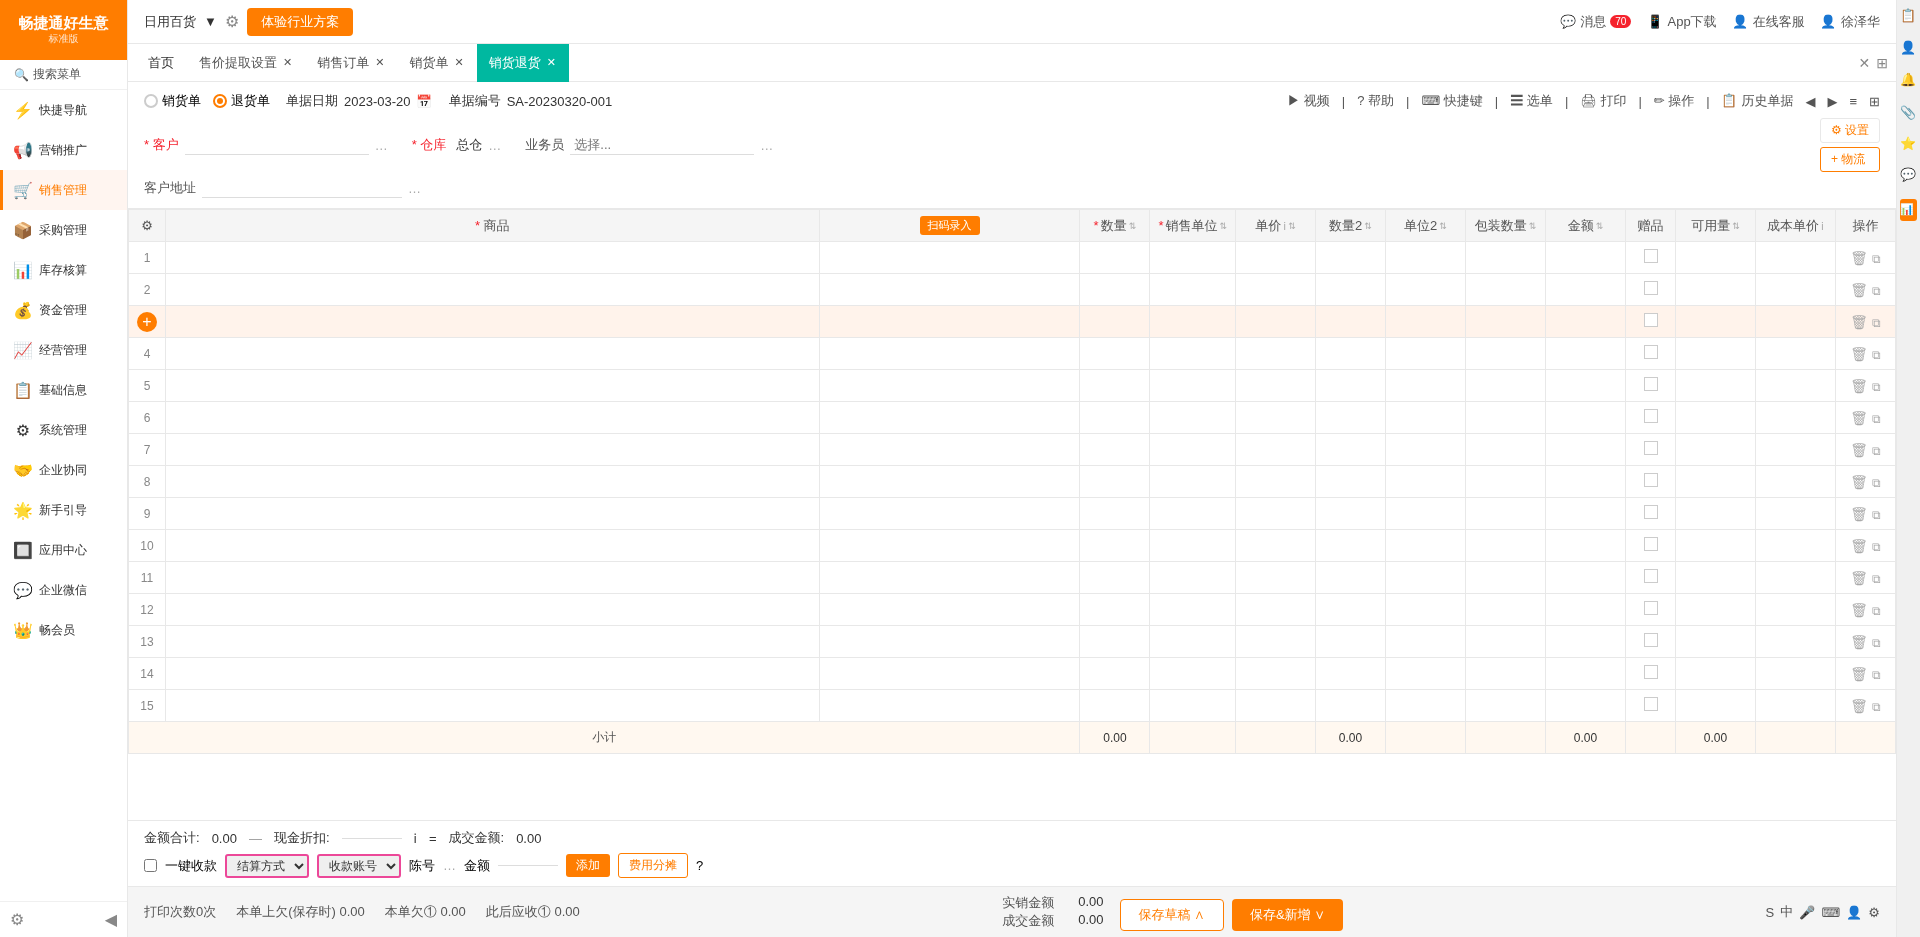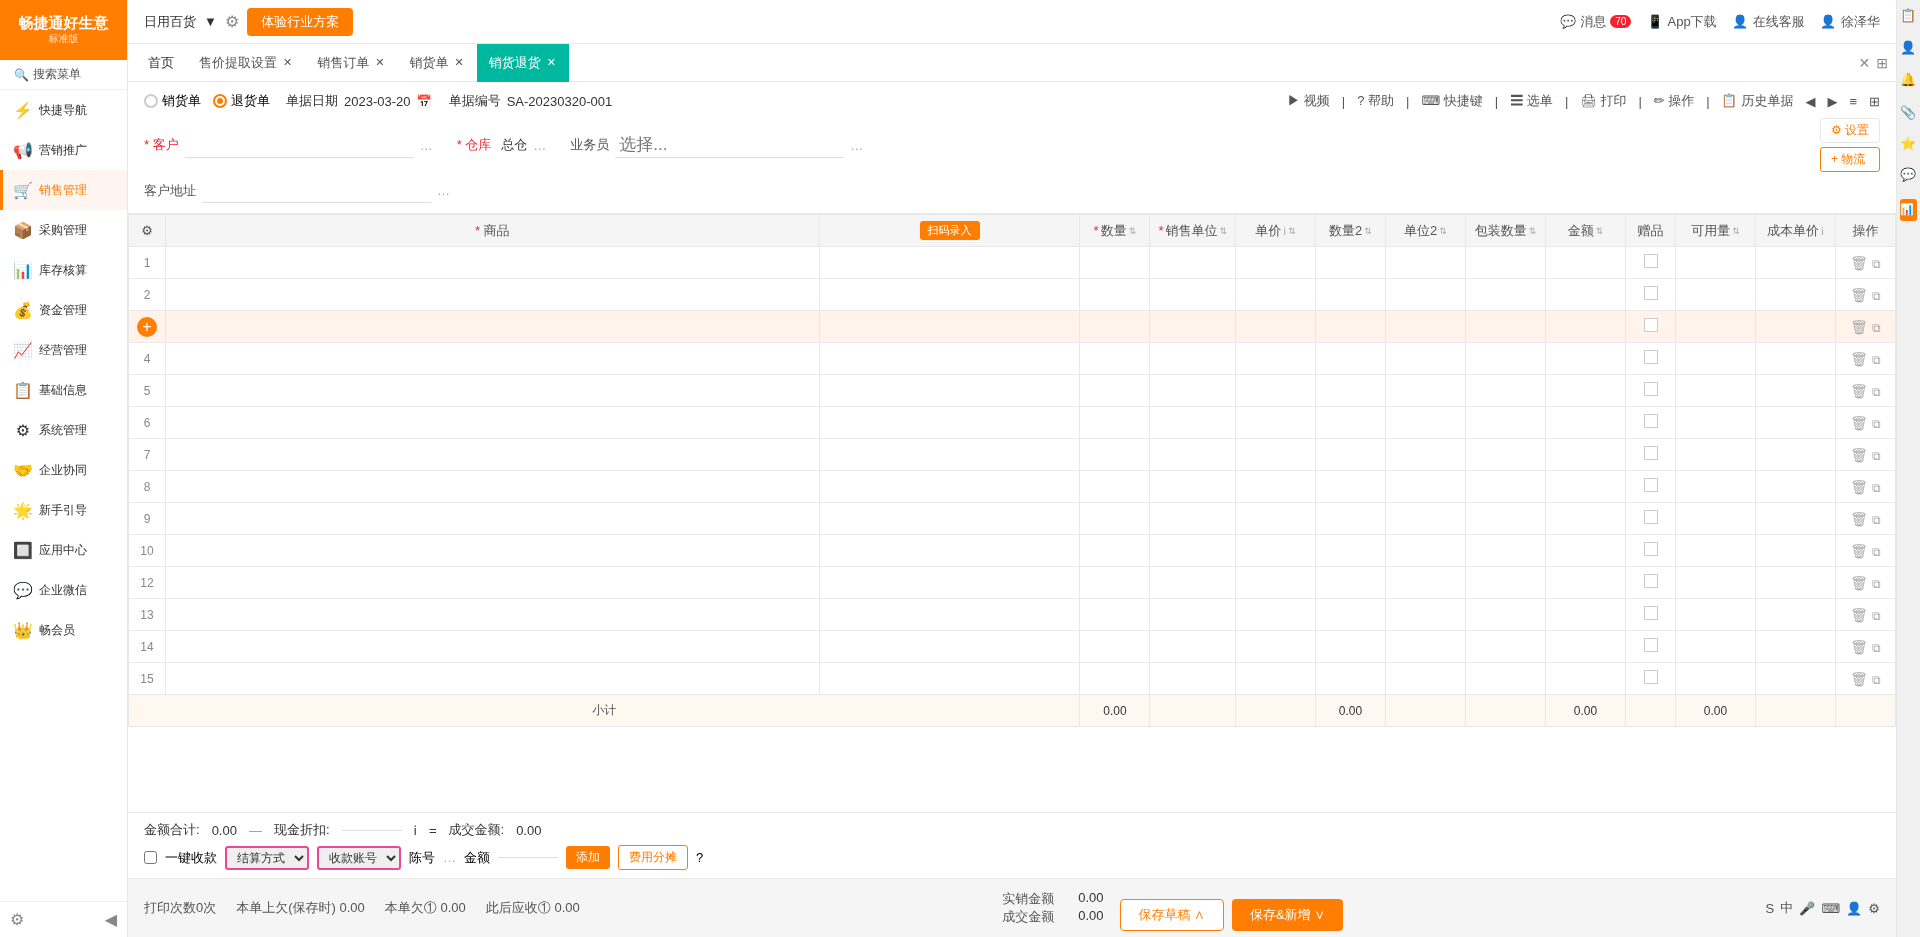--- a/index.html
+++ b/index.html
@@ -90,31 +90,31 @@
     .footer-row .minus { color: #999; }
     .payment-row { display: flex; align-items: center; gap: 8px; font-size: 12px; }
     .select-small { border: 2px solid #ec4899; border-radius: 3px; padding: 2px 6px; font-size: 12px; color: #333; }
     .dots-btn { color: #aaa; cursor: pointer; }
     .add-btn { background: #ff7d00; color: #fff; border: none; border-radius: 3px; padding: 3px 10px; cursor: pointer; font-size: 12px; }
     .fee-btn { border: 1px solid #ff7d00; background: #fff; color: #ff7d00; border-radius: 3px; padding: 3px 10px; cursor: pointer; font-size: 12px; }
     .right-summary { display: flex; flex-direction: column; gap: 0; font-size: 13px; }
     .right-summary-row { display: flex; justify-content: space-between; gap: 24px; }
     .right-summary-label { color: #555; }
     .right-summary-val { color: #333; font-weight: 500; }
-    .final-btns { display: flex; gap: 8px; margin-top: 14px; }
+    .final-btns { display: flex; gap: 8px; margin-top: 6px; }
     .btn-save-draft { background: #fff; border: 1px solid #ff7d00; color: #ff7d00; border-radius: 4px; padding: 6px 18px; cursor: pointer; font-size: 13px; }
     .btn-save-new { background: #ff7d00; color: #fff; border: none; border-radius: 4px; padding: 6px 18px; cursor: pointer; font-size: 13px; }
     .bottom-status { background: #f5f5f5; border-top: 1px solid #e8e8e8; padding: 6px 16px; display: flex; align-items: center; gap: 20px; font-size: 12px; color: #555; }
     .bottom-right-icons { margin-left: auto; display: flex; align-items: center; gap: 6px; }
     .right-side-panel { width: 24px; background: #f0f0f0; display: flex; flex-direction: column; align-items: center; padding: 8px 0; gap: 16px; border-left: 1px solid #e8e8e8; }
     .right-side-icon { font-size: 14px; color: #888; cursor: pointer; writing-mode: vertical-rl; text-orientation: mixed; }
     .orange-side { background: #ff7d00; color: #fff; border-radius: 3px; padding: 4px 2px; font-size: 11px; cursor: pointer; }
     .header-field { display: flex; align-items: center; gap: 6px; }
     .required-label { color: #f5222d; }
-    .header-field-input { border: none; border-bottom: 1px solid #ddd; flex: 1; padding: 2px 4px; outline: none; font-size: 17px; color: #333; min-width: 80px; }
+    .header-field-input { border: none; border-bottom: 1px solid #ddd; flex: 1; padding: 2px 4px; outline: none; font-size: 13px; color: #333; min-width: 80px; }
     .more-btn { color: #aaa; cursor: pointer; font-size: 13px; }
     .info-icon { color: #aaa; font-size: 11px; }
   </style>
 </head>
 <body>
 
 <div class="sidebar">
   <div class="sidebar-logo">
     <div class="sidebar-logo-title">畅捷通好生意</div>
     <div class="sidebar-logo-sub">标准版</div>
@@ -549,20 +549,36 @@
               <td class="col-qty2"></td>
               <td class="col-unit2"></td>
               <td class="col-pack"></td>
               <td class="col-amount"></td>
               <td class="col-gift"><span class="checkbox-cell"></span></td>
               <td class="col-avail"></td>
               <td class="col-cost"></td>
               <td class="col-ops"><span class="trash-icon">🗑</span><span class="copy-icon">⧉</span></td>
             </tr>
             <tr>
+              <td><span class="row-num">11</span></td>
+              <td class="col-product"><input style="border: none; outline: none; width: 100%; background: transparent;"></td>
+              <td></td>
+              <td class="col-qty"></td>
+              <td class="col-unit"></td>
+              <td class="col-price"></td>
+              <td class="col-qty2"></td>
+              <td class="col-unit2"></td>
+              <td class="col-pack"></td>
+              <td class="col-amount"></td>
+              <td class="col-gift"><span class="checkbox-cell"></span></td>
+              <td class="col-avail"></td>
+              <td class="col-cost"></td>
+              <td class="col-ops"><span class="trash-icon">🗑</span><span class="copy-icon">⧉</span></td>
+            </tr>
+            <tr>
               <td><span class="row-num">12</span></td>
               <td class="col-product"><input style="border: none; outline: none; width: 100%; background: transparent;"></td>
               <td></td>
               <td class="col-qty"></td>
               <td class="col-unit"></td>
               <td class="col-price"></td>
               <td class="col-qty2"></td>
               <td class="col-unit2"></td>
               <td class="col-pack"></td>
               <td class="col-amount"></td>

